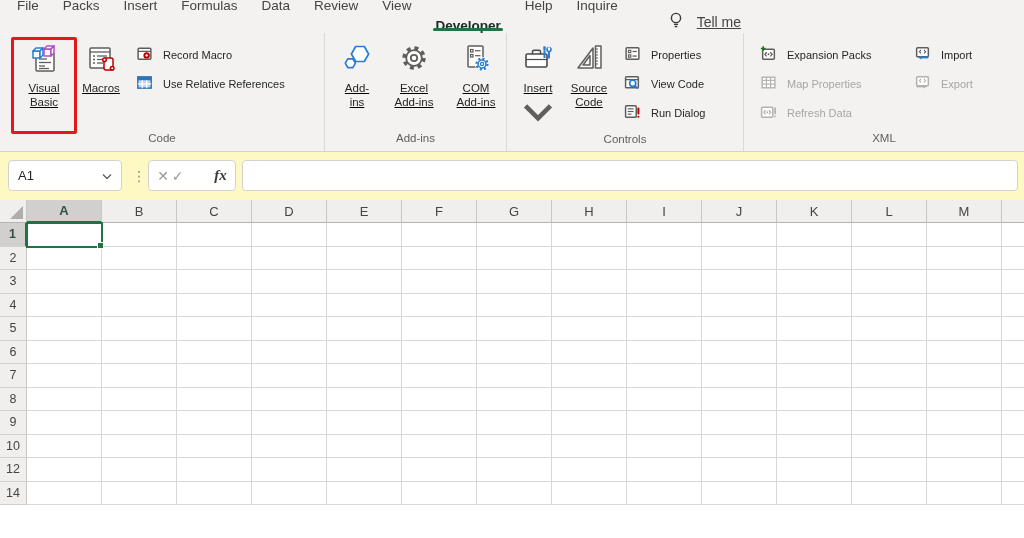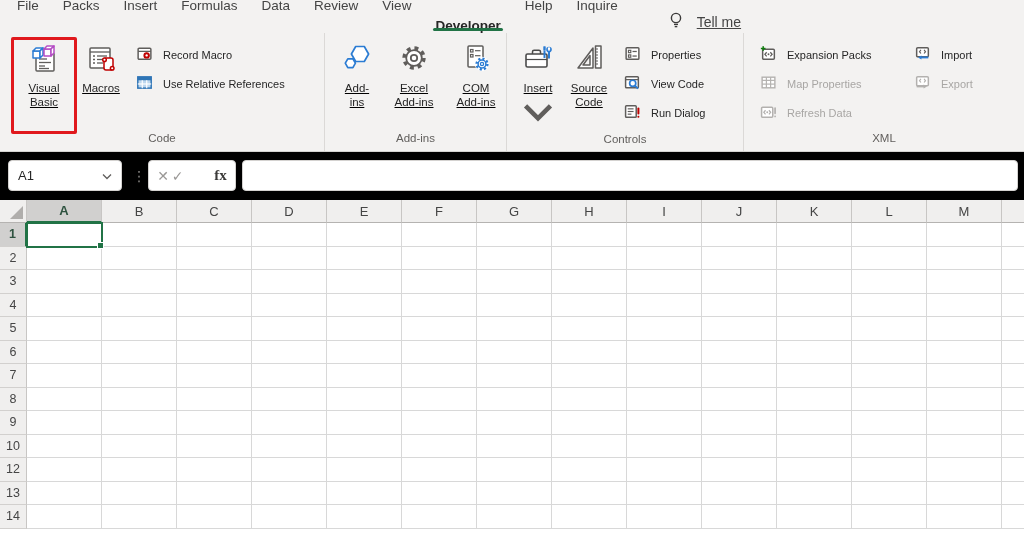--- a/index.html
+++ b/index.html
@@ -30,26 +30,26 @@
   .big-btn .lbl { font-size:11.5px; color:#262626; text-align:center; line-height:14px; margin-top:3px; }
   .small-stack { display:flex; flex-direction:column; gap:10px; padding-top:9px; }
   .small-btn { display:flex; align-items:center; gap:10px; font-size:11px; color:#262626; height:19px; white-space:nowrap; cursor:default; }
   .small-btn svg { width:17px; height:17px; flex:0 0 17px; }
   .small-btn.disabled { color:#a8a6a4; }
   .chev { margin-top:2px; }
 
   .vb-highlight { position:absolute; left:11px; top:4px; width:66px; height:97px; border:3px solid #e0191d; border-radius:2px; z-index:5; pointer-events:none; }
 
   
-  .fband { position:relative; height:48px; background:#000000; }
+  .fband { position:relative; height:48px; background:#fef9c3; }
   .namebox { position:absolute; left:8px; top:8px; width:114px; height:31px; background:#fff; border:1px solid #d4d2d0; border-radius:4px; display:flex; align-items:center; justify-content:space-between; padding:0 9px; font-size:13px; color:#262626; }
   .dots { position:absolute; left:132px; top:8px; height:31px; display:flex; align-items:center; color:#8a8886; font-size:14px; }
   .fbtns { position:absolute; left:148px; top:8px; width:88px; height:31px; background:#fff; border:1px solid #d4d2d0; border-radius:4px; display:flex; align-items:center; justify-content:space-around; padding:0 7px; }
   .x-mark, .check-mark { color:#9a9896; font-size:14px; }
-  .fx { font-family:"Liberation Serif", serif; font-weight:bold; font-size:15px; color:#3b3a39;margin-left:28px; }
+  .fx { font-family:"Liberation Serif", serif; font-style:italic; font-weight:bold; font-size:15px; color:#3b3a39;margin-left:28px; }
   .finput { position:absolute; left:242px; top:8px; right:6px; height:31px; background:#fff; border:1px solid #d4d2d0; border-radius:4px; font-size:13px; padding:0 8px; line-height:29px; color:#262626; }
 
   
   .grid { position:relative; height:338px; background:#fff; overflow:hidden; }
   .col-row { display:flex; height:23px; }
   .corner { width:27px; background:#f0efee; border-right:1px solid #c8c6c4; border-bottom:1px solid #b5b3b1; position:relative; }
   .corner .tri { position:absolute; right:3px; bottom:3px; width:13px; height:13px; background:#b0aeac; clip-path:polygon(100% 0,100% 100%,0 100%); }
   .col-h { width:75px; display:flex; align-items:center; justify-content:center; font-size:13px; color:#454545; background:#f0efee; border-right:1px solid #c8c6c4; border-bottom:1px solid #b5b3b1; cursor:default; }
   .col-h.selected { background:#d1d0cf; color:#2f5340; border-bottom:2px solid #217346; font-weight:bold; }
   .col-h.partial { width:22px; border-right:none; }
@@ -609,37 +609,20 @@
           <div class="cell"></div>
           <div class="cell"></div>
           <div class="cell"></div>
           <div class="cell"></div>
           <div class="cell"></div>
           <div class="cell"></div>
           <div class="cell"></div>
           <div class="cell partial"></div>
         </div>
         <div class="g-row">
-          <div class="row-h">13</div>
-          <div class="cell"></div>
-          <div class="cell"></div>
-          <div class="cell"></div>
-          <div class="cell"></div>
-          <div class="cell"></div>
-          <div class="cell"></div>
-          <div class="cell"></div>
-          <div class="cell"></div>
-          <div class="cell"></div>
-          <div class="cell"></div>
-          <div class="cell"></div>
-          <div class="cell"></div>
-          <div class="cell"></div>
-          <div class="cell partial"></div>
-        </div>
-        <div class="g-row">
           <div class="row-h">14</div>
           <div class="cell"></div>
           <div class="cell"></div>
           <div class="cell"></div>
           <div class="cell"></div>
           <div class="cell"></div>
           <div class="cell"></div>
           <div class="cell"></div>
           <div class="cell"></div>
           <div class="cell"></div>

